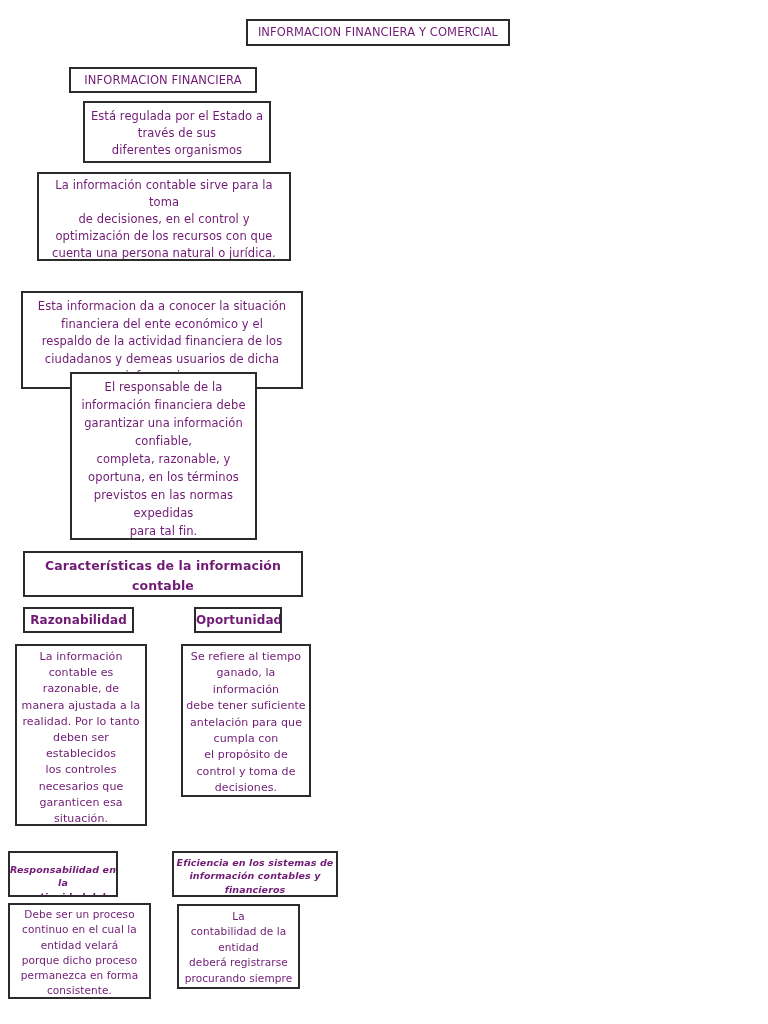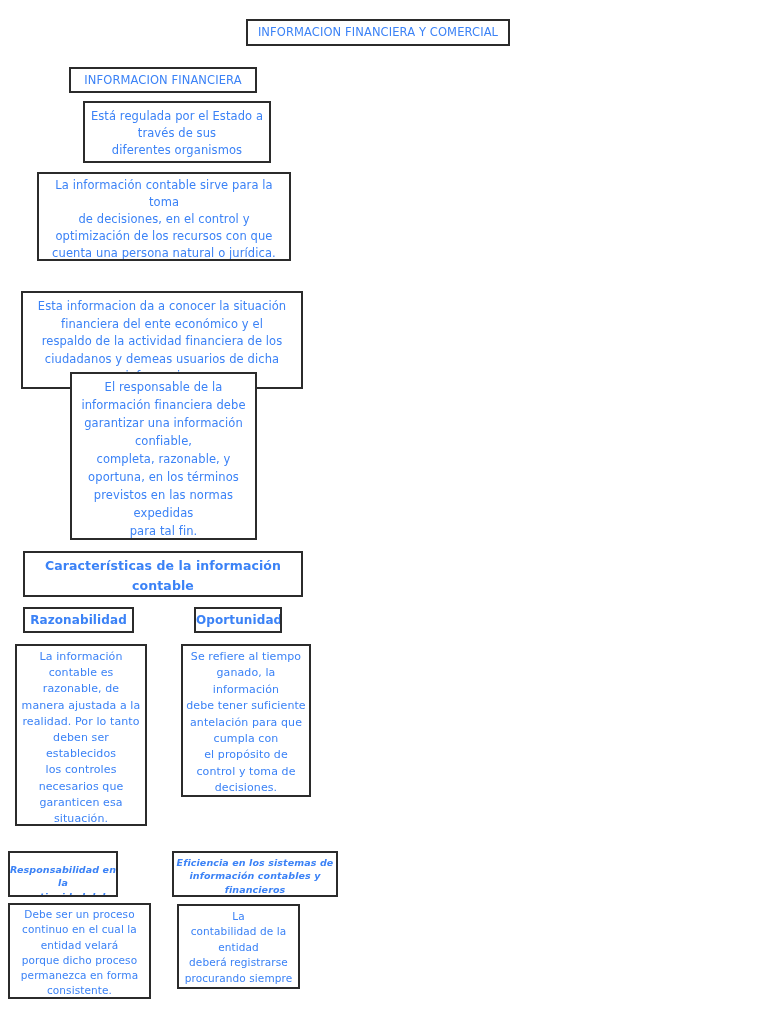--- a/index.html
+++ b/index.html
@@ -6,21 +6,21 @@
     margin: 0;
     padding: 0;
     background: #ffffff;
   }
   #page {
     position: relative;
     width: 768px;
     height: 1024px;
     background: #ffffff;
     font-family: "DejaVu Sans", "Liberation Sans", sans-serif;
-    color: #3b82f6;
+    color: #701a75;
     overflow: hidden;
   }
   .box {
     position: absolute;
     border: 2px solid #2b2b2b;
     background: #ffffff;
     box-sizing: border-box;
     text-align: center;
     white-space: pre-line;
     overflow: hidden;

